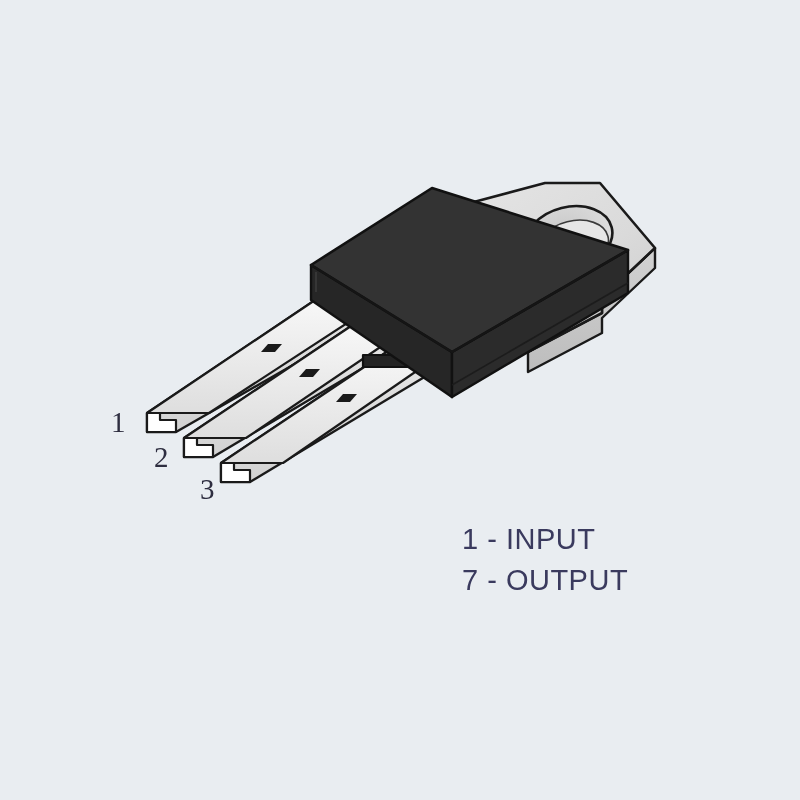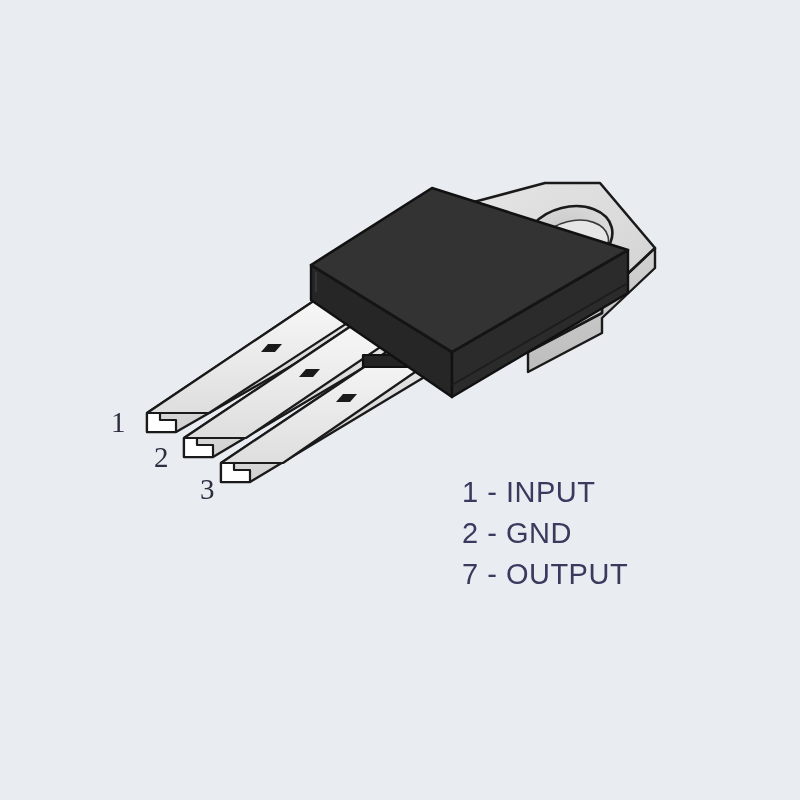--- a/index.html
+++ b/index.html
@@ -22,21 +22,21 @@
     position: absolute;
     left: 0;
     top: 0;
     width: 800px;
     height: 800px;
     display: block;
   }
   .legend {
     position: absolute;
     left: 462px;
-    top: 472px;
+    top: 519px;
     line-height: 41px;
     font-size: 29px;
     letter-spacing: 0.5px;
     color: #3a3a5e;
     font-family: "Liberation Sans", sans-serif;
     user-select: none;
   }
   .legend-row {
     white-space: pre;
   }
@@ -139,17 +139,16 @@
     </g>
 
   </svg>
 
   <div class="pin-num" id="pin-label-1">1</div>
   <div class="pin-num" id="pin-label-2">2</div>
   <div class="pin-num" id="pin-label-3">3</div>
 
   <div class="legend">
     <div class="legend-row">1 - INPUT</div>
-    <div class="legend-row">2 - GND</div>
     <div class="legend-row">7 - OUTPUT</div>
   </div>
 
 </div>
 
 </body></html>

